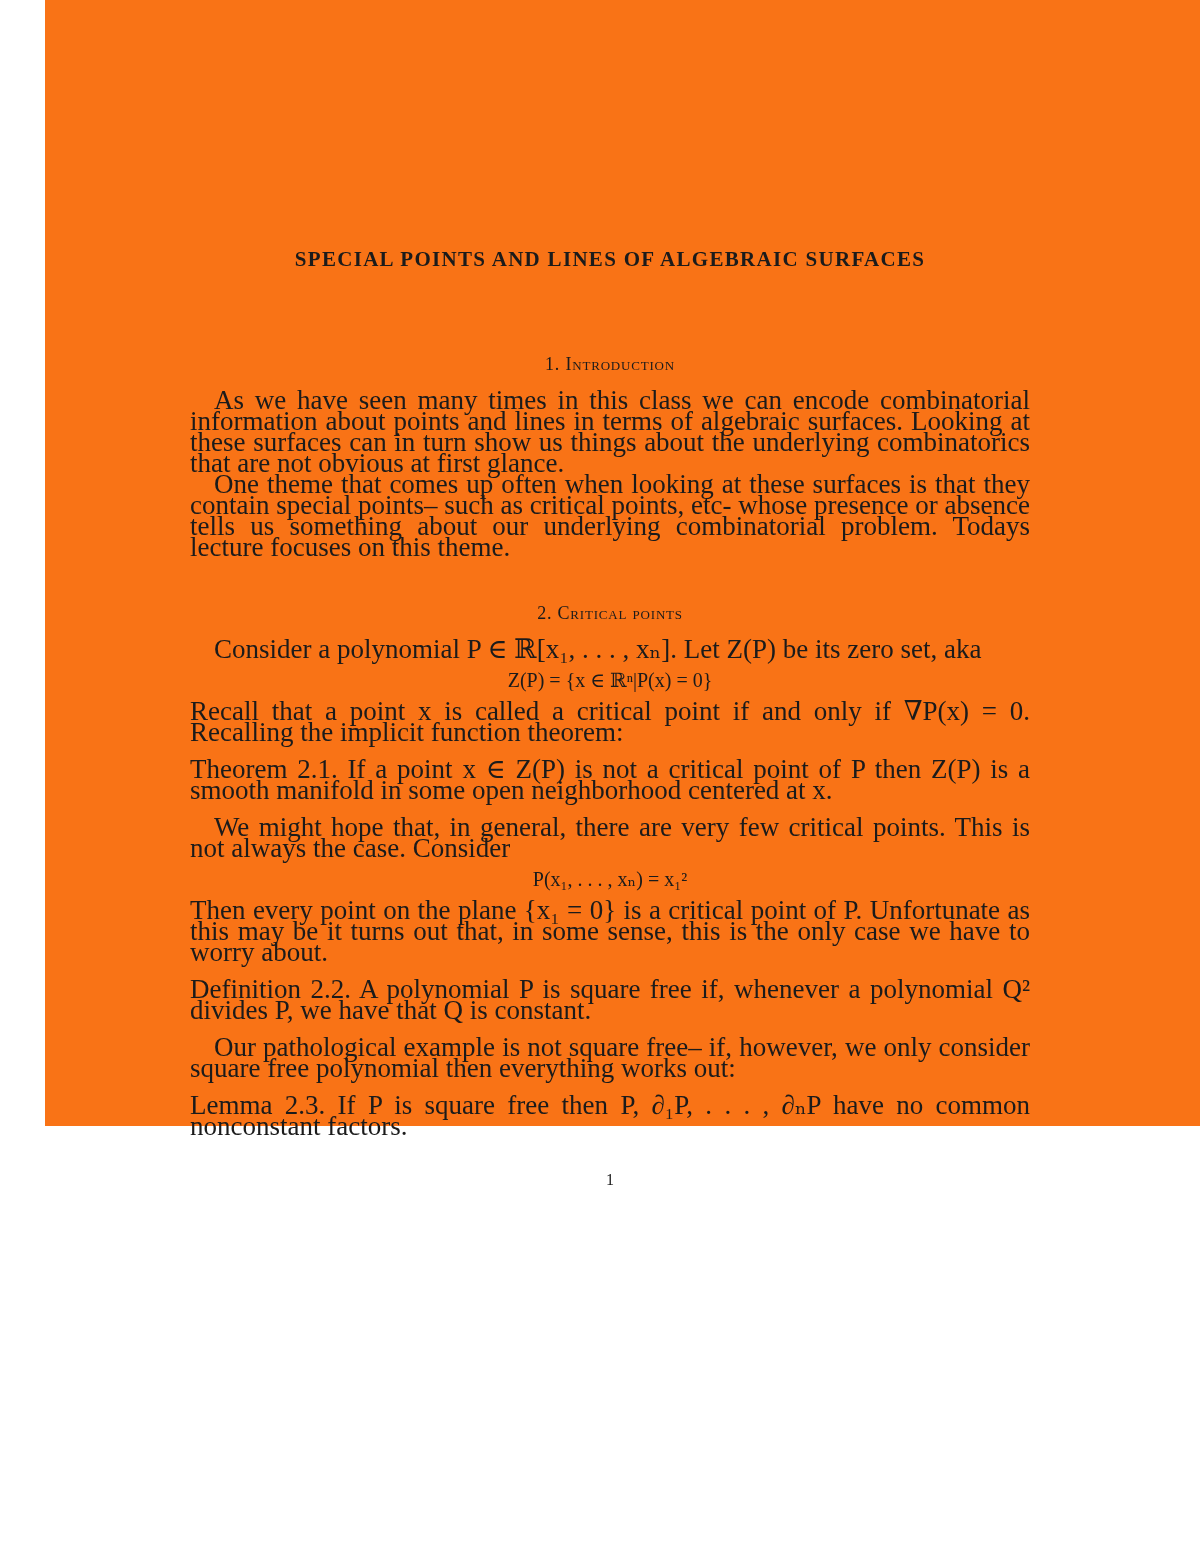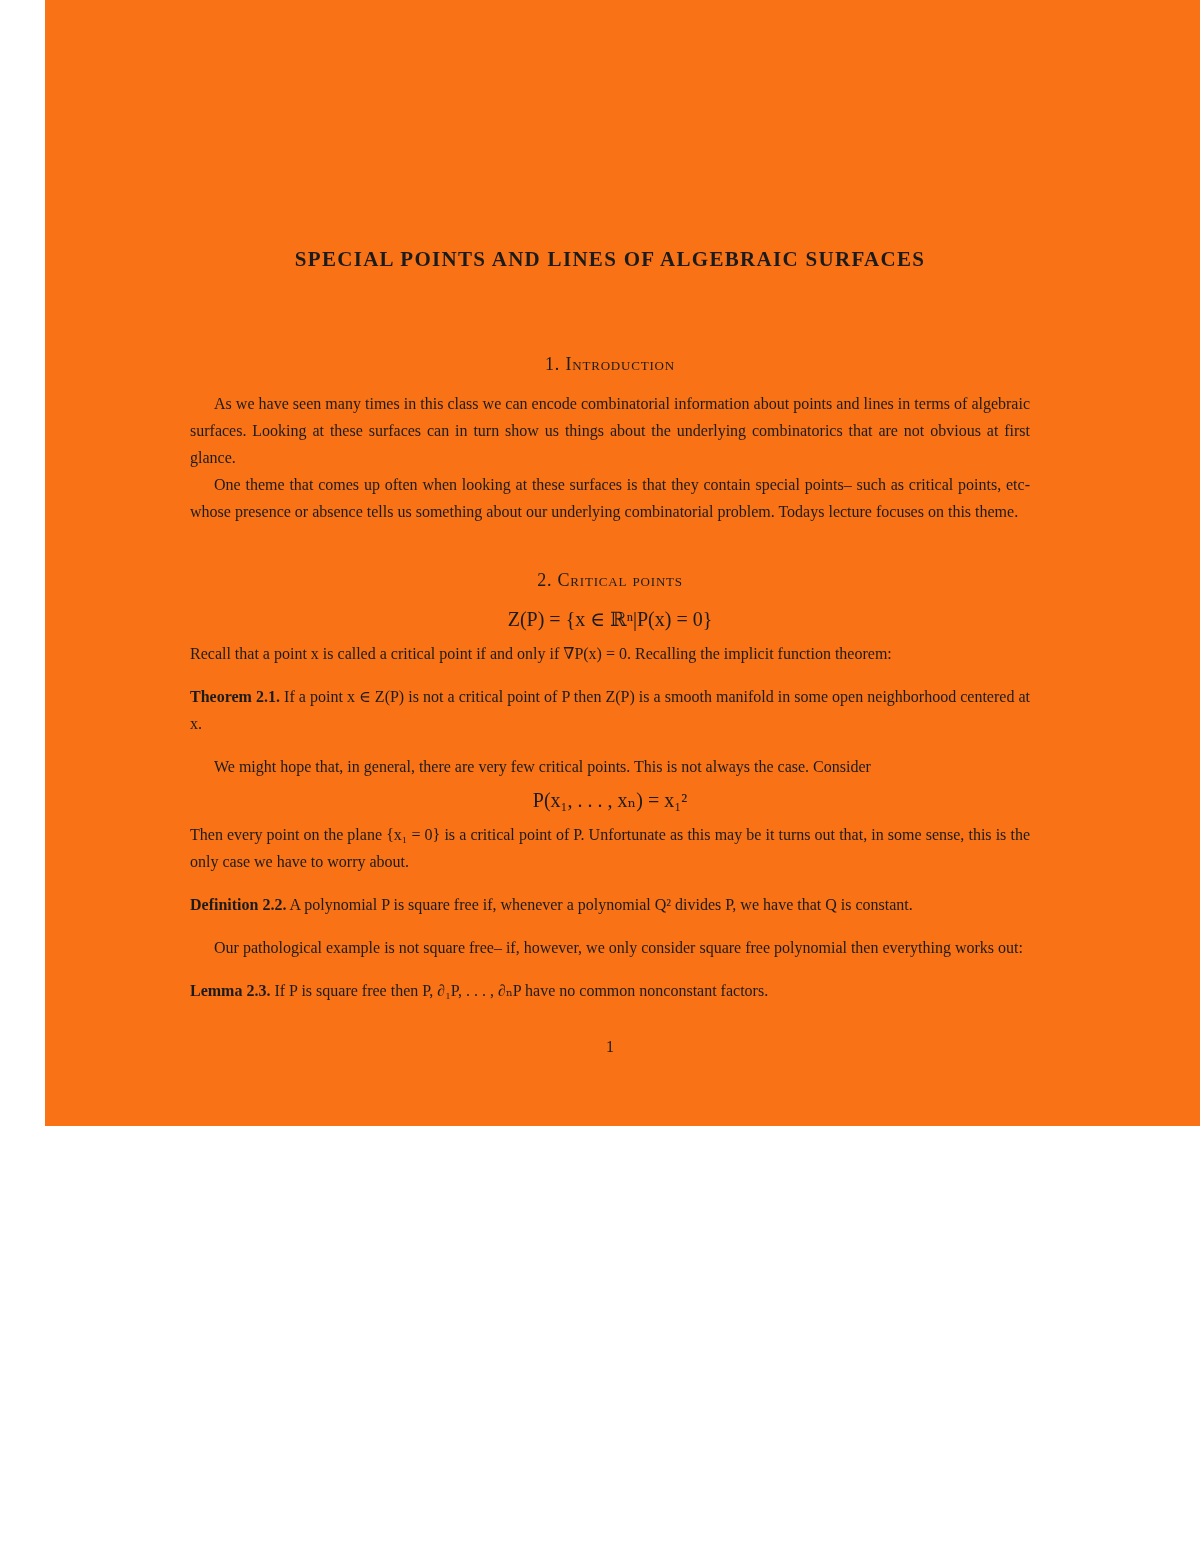--- a/index.html
+++ b/index.html
@@ -36,27 +36,27 @@
     font-size: 18px;
     letter-spacing: 0.8px;
     line-height: 27px;
     margin-top: 42px;
     margin-bottom: 12px;
   }
   .section-heading.first {
     margin-top: 78px;
   }
   .para {
-    font-size: 16px;
-    line-height: 27px;
+    font-size: 27px;
+    line-height: 21px;
     text-align: justify;
   }
   .indent { text-indent: 24px; }
   .block { margin: 16px 0; }
-  .thm-label { font-weight: bold; font-style: normal; }
+  .thm-label { font-weight: normal; font-style: normal; }
   .thm-body { }
   .display-math {
     text-align: center;
     font-size: 20px;
     line-height: 27px;
     margin: 7px 0;
   }
   .page-number {
     text-align: center;
     font-size: 16px;
@@ -71,20 +71,21 @@
 
     <div class="title">SPECIAL POINTS AND LINES OF ALGEBRAIC SURFACES</div>
 
     <div class="section-heading first">1. Introduction</div>
 
     <p class="para indent">As we have seen many times in this class we can encode combinatorial information about points and lines in terms of algebraic surfaces. Looking at these surfaces can in turn show us things about the underlying combinatorics that are not obvious at first glance.</p>
     <p class="para indent">One theme that comes up often when looking at these surfaces is that they contain special points– such as critical points, etc- whose presence or absence tells us something about our underlying combinatorial problem. Todays lecture focuses on this theme.</p>
 
     <div class="section-heading">2. Critical points</div>
 
+    <p class="para indent">Consider a polynomial P ∈ ℝ[x₁, . . . , xₙ]. Let Z(P) be its zero set, aka</p>
 
     <div class="display-math">Z(P) = {x ∈ ℝⁿ|P(x) = 0}</div>
 
     <p class="para">Recall that a point x is called a critical point if and only if ∇P(x) = 0. Recalling the implicit function theorem:</p>
 
     <p class="para block">
       <span class="thm-label">Theorem 2.1.</span>
       <span class="thm-body">If a point x ∈ Z(P) is not a critical point of P then Z(P) is a smooth manifold in some open neighborhood centered at x.</span>
     </p>
 

